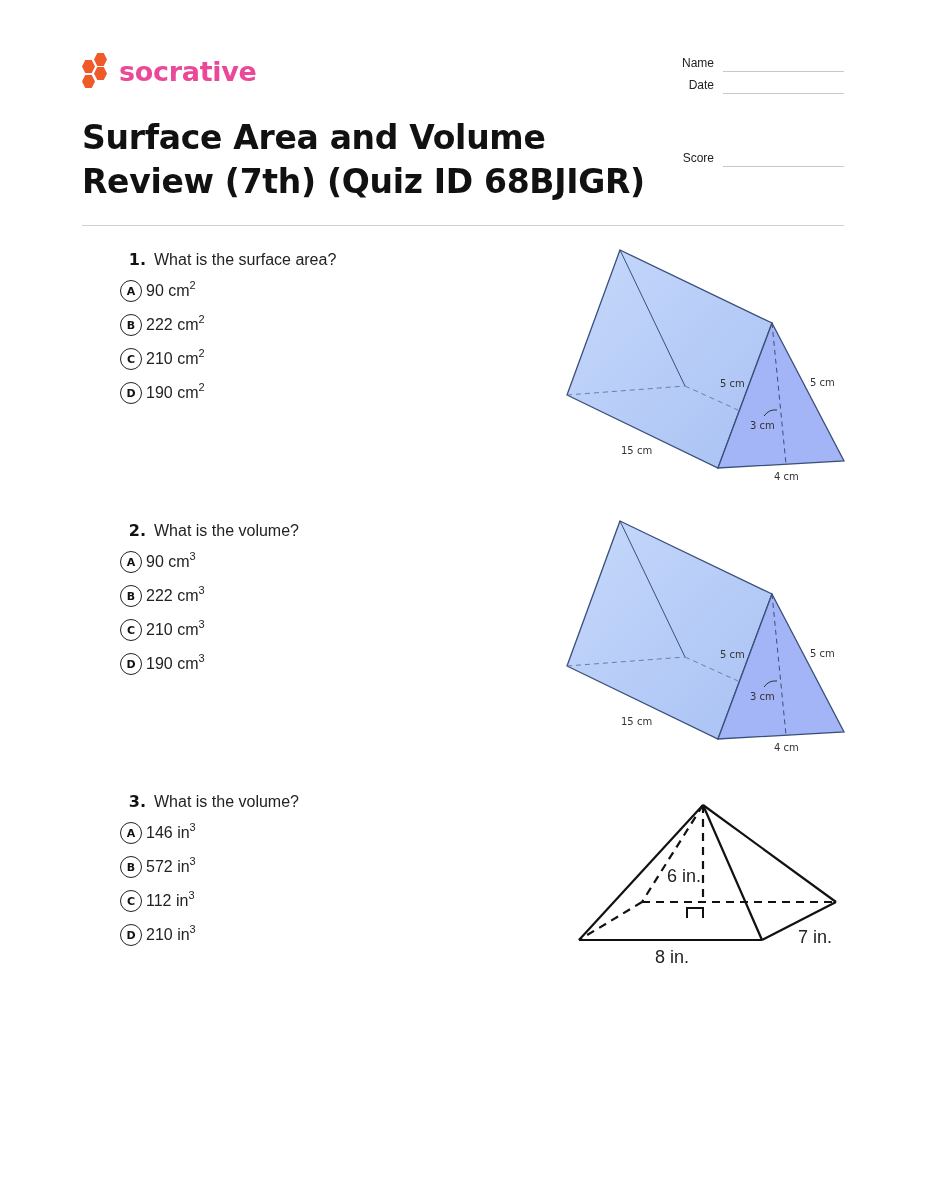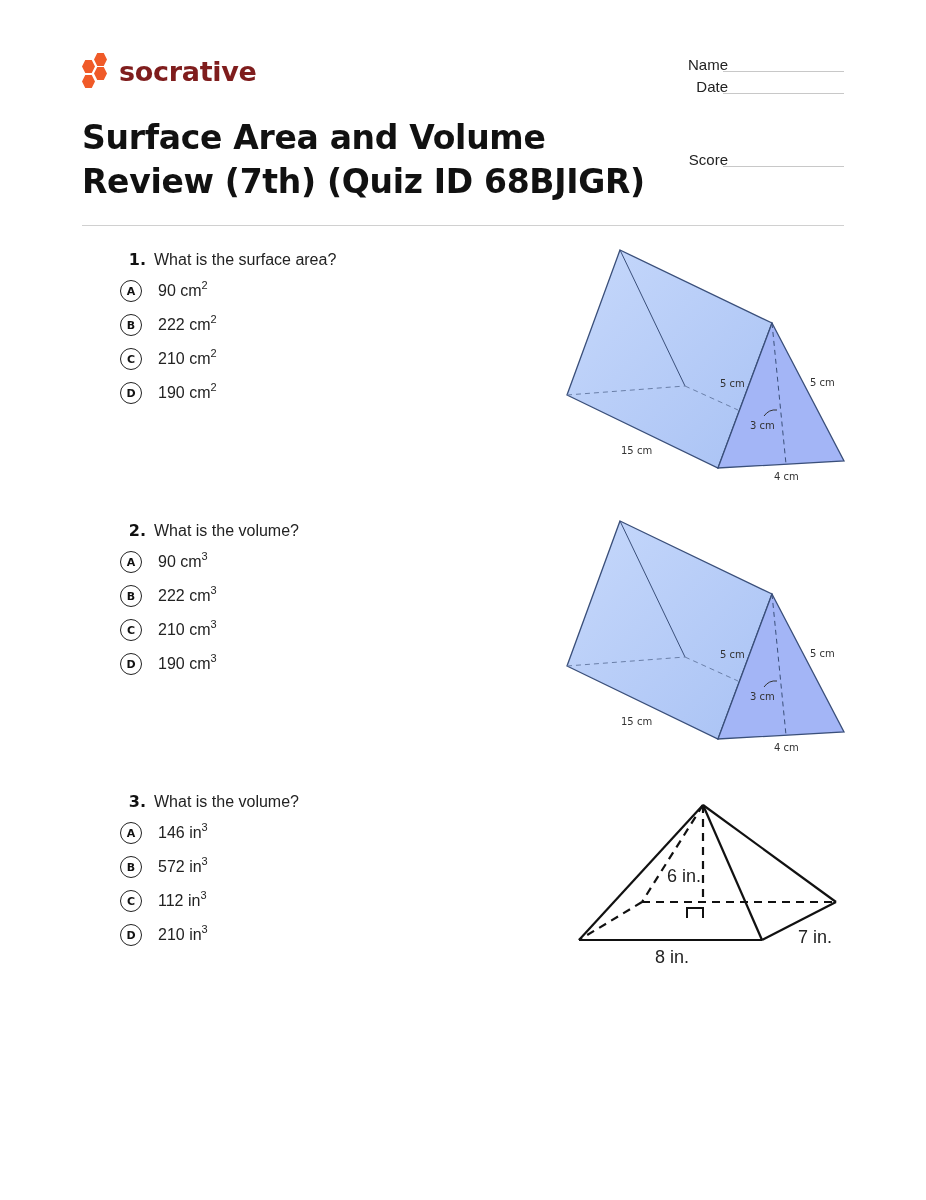--- a/index.html
+++ b/index.html
@@ -3,38 +3,38 @@
 <meta charset="utf-8">
 <style>
   * { margin: 0; padding: 0; box-sizing: border-box; }
   html, body { width: 926px; height: 1200px; background: #ffffff; overflow: hidden; }
   body { position: relative; font-family: "Liberation Sans", sans-serif; color: #111; }
 
   .logo { position: absolute; left: 81px; top: 52px; display: flex; align-items: center; }
   .logo-mark { width: 30px; height: 38px; position: relative; }
   .hex { position: absolute; width: 13px; height: 13px; background: #f05a28;
          clip-path: polygon(25% 0, 75% 0, 100% 50%, 75% 100%, 25% 100%, 0 50%); }
-  .logo-text { margin-left: 8px; font-family: "DejaVu Sans", sans-serif; font-size: 27px; font-weight: 600; letter-spacing: -0.3px; color: #7f1d1d; line-height: 1; }
+  .logo-text { margin-left: 8px; font-family: "DejaVu Sans", sans-serif; font-size: 27px; font-weight: 600; letter-spacing: -0.3px; color: #ec4899; line-height: 1; }
 
   .meta { position: absolute; left: 650px; top: 56px; width: 200px; }
   .meta-row { position: absolute; left: 0; width: 200px; height: 20px; }
-  .meta-label { position: absolute; right: 122px; top: 0; font-size: 15px; color: #222; white-space: nowrap; }
+  .meta-label { position: absolute; right: 136px; top: 0; font-size: 12px; color: #222; white-space: nowrap; }
   .meta-line { position: absolute; left: 73px; width: 121px; top: 15px; height: 1px; background: #c8c8c8; }
 
   .title { position: absolute; left: 82px; top: 116px; width: 580px; font-family: "DejaVu Sans", sans-serif; font-weight: 600; font-size: 33px; line-height: 44px; color: #111; letter-spacing: -0.3px; }
 
   .divider { position: absolute; left: 82px; top: 225px; width: 762px; height: 1px; background: #d0d0d0; }
 
   .question { position: absolute; left: 118px; width: 420px; }
   .q-head { display: flex; align-items: baseline; height: 24px; }
   .q-num { width: 36px; text-align: right; padding-right: 8px; font-family: "DejaVu Sans", sans-serif; font-weight: 700; font-size: 16px; }
   .q-text { font-size: 16px; color: #222; }
   .option { display: flex; align-items: center; height: 34px; }
   .bubble { width: 22px; height: 22px; border: 1.6px solid #222; border-radius: 50%; display: flex; align-items: center; justify-content: center; font-family: "DejaVu Sans", sans-serif; font-size: 11px; font-weight: 700; margin-left: 2px; }
-  .opt-text { margin-left: 16px; font-size: 16px; color: #222; text-align: center; }
+  .opt-text { margin-left: 4px; font-size: 16px; color: #222; text-align: center; }
   .opt-text sup { font-size: 11px; vertical-align: 7px; line-height: 0; }
 
   .figure { position: absolute; }
   .figure svg { display: block; }
   .fig-label { font-family: "DejaVu Sans", sans-serif; font-size: 10px; fill: #333; }
   .fig-label-big { font-family: "Liberation Sans", sans-serif; font-size: 18px; fill: #222; }
 </style>
 </head>
 <body>
 

